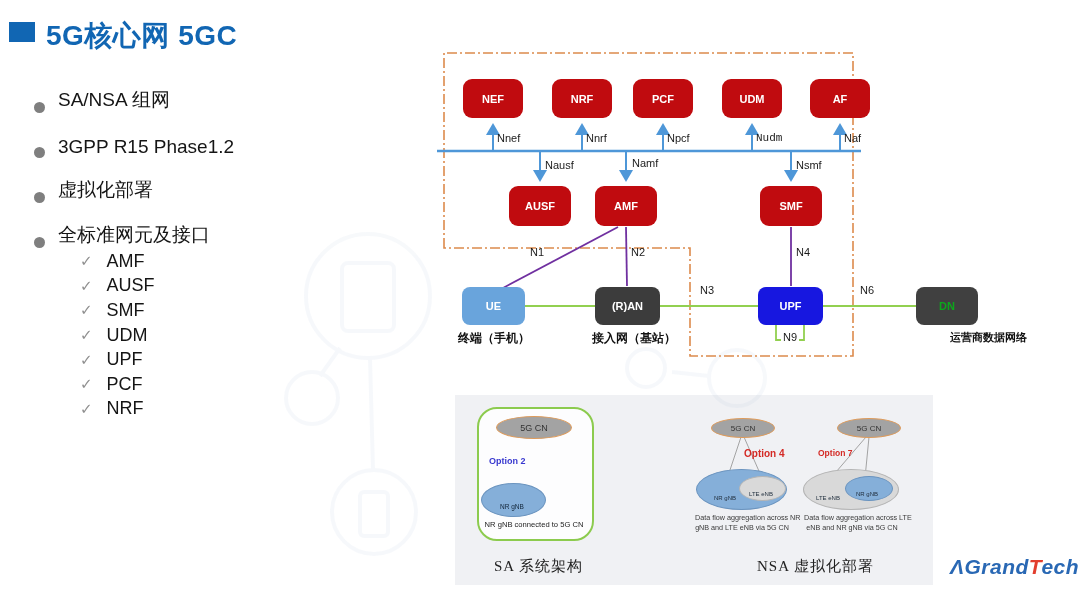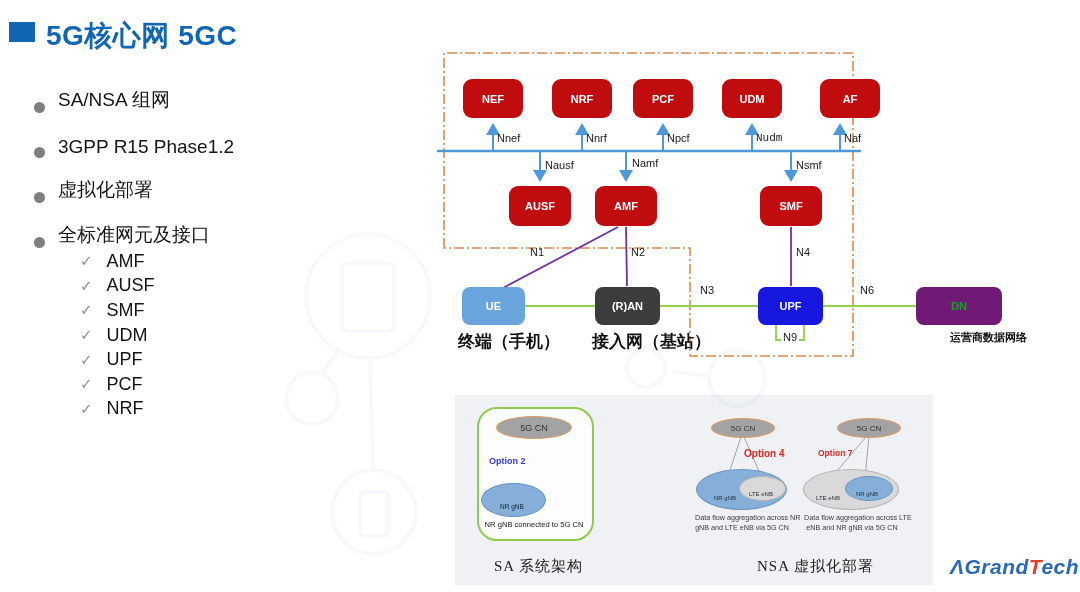--- a/index.html
+++ b/index.html
@@ -21,21 +21,21 @@
   .check-glyph{color:#8f8f8f;font-size:15px;margin-right:14px;}
   .check-label{font-size:18px;color:#151515;}
 
   
   .nf{width:60px;height:39px;background:#C00B0F;border-radius:9px;color:#fff;
       font-size:11px;font-weight:bold;display:flex;align-items:center;justify-content:center;z-index:3;}
   .node{height:38px;border-radius:8px;color:#fff;font-size:11px;font-weight:bold;
       display:flex;align-items:center;justify-content:center;z-index:3;}
   .iface{font-size:11px;color:#1b1b1b;font-weight:500;z-index:2;}
   .nref{font-size:11px;color:#1b1b1b;font-weight:500;z-index:2;}
-  .node-caption{font-size:17px;font-weight:bold;color:#111;z-index:2;white-space:nowrap;}
+  .node-caption{font-size:12px;font-weight:bold;color:#111;z-index:2;white-space:nowrap;}
 
   svg.overlay{position:absolute;left:0;top:0;z-index:1;pointer-events:none;}
 
   
   .bottom-panel{left:455px;top:395px;width:478px;height:190px;background:#F0F1F4;z-index:0;}
   .sa-box{left:477px;top:407px;width:113px;height:130px;background:#FDFDFE;border:2px solid #8CCB4E;border-radius:20px;z-index:1;}
   .cloud{background:#a3a3a3;border:1px solid #DE9B5B;border-radius:50%;
       display:flex;align-items:center;justify-content:center;font-size:9px;color:#333;z-index:2;}
   .opt{font-weight:bold;font-size:9px;z-index:2;}
   .opt-blue{color:#3838CF;}
@@ -184,21 +184,21 @@
         <span class="check-glyph">✓</span>
         <span class="check-label">NRF</span>
       </div>
     </div>
   </div>
 
   <div class="abs nf" style="left:463px;top:79px;">NEF</div>
   <div class="abs nf" style="left:552px;top:79px;">NRF</div>
   <div class="abs nf" style="left:633px;top:79px;">PCF</div>
   <div class="abs nf" style="left:722px;top:79px;">UDM</div>
-  <div class="abs nf" style="left:810px;top:79px;margin-left:10px;">AF</div>
+  <div class="abs nf" style="left:810px;top:79px;">AF</div>
 
   <div class="abs iface" style="left:497px;top:132px;">Nnef</div>
   <div class="abs iface" style="left:586px;top:132px;">Nnrf</div>
   <div class="abs iface" style="left:667px;top:132px;">Npcf</div>
   <div class="abs iface" style="left:756px;top:132px;font-family:Liberation Mono, monospace;">Nudm</div>
   <div class="abs iface" style="left:844px;top:132px;">Naf</div>
 
   <div class="abs nf" style="left:509px;top:186px;width:62px;height:40px;">AUSF</div>
   <div class="abs nf" style="left:595px;top:186px;width:62px;height:40px;">AMF</div>
   <div class="abs nf" style="left:760px;top:186px;width:62px;height:40px;">SMF</div>
@@ -210,21 +210,21 @@
   <div class="abs nref" style="left:530px;top:246px;">N1</div>
   <div class="abs nref" style="left:631px;top:246px;">N2</div>
   <div class="abs nref" style="left:796px;top:246px;">N4</div>
   <div class="abs nref" style="left:700px;top:284px;">N3</div>
   <div class="abs nref" style="left:860px;top:284px;">N6</div>
   <div class="abs nref n9-badge" style="left:781px;top:331px;">N9</div>
 
   <div class="abs node" style="left:462px;top:287px;width:63px;background:#69A4DC;">UE</div>
   <div class="abs node" style="left:595px;top:287px;width:65px;background:#3C3C3C;">(R)AN</div>
   <div class="abs node" style="left:758px;top:287px;width:65px;background:#1717E0;">UPF</div>
-  <div class="abs node" style="left:916px;top:287px;width:86px;background:#701a75;color:#0CA71C;">DN</div>
+  <div class="abs node" style="left:916px;top:287px;width:62px;background:#404040;color:#0CA71C;">DN</div>
 
   <div class="abs node-caption" style="left:458px;top:330px;">终端（手机）</div>
   <div class="abs node-caption" style="left:592px;top:330px;">接入网（基站）</div>
   <div class="abs node-caption" style="left:950px;top:330px;font-size:11px;">运营商数据网络</div>
 
   <div class="abs bottom-panel"></div>
 
   <div class="abs sa-box"></div>
   <div class="abs cloud" style="left:496px;top:416px;width:74px;height:21px;">5G CN</div>
   <div class="abs opt opt-blue" style="left:489px;top:456px;">Option 2</div>

